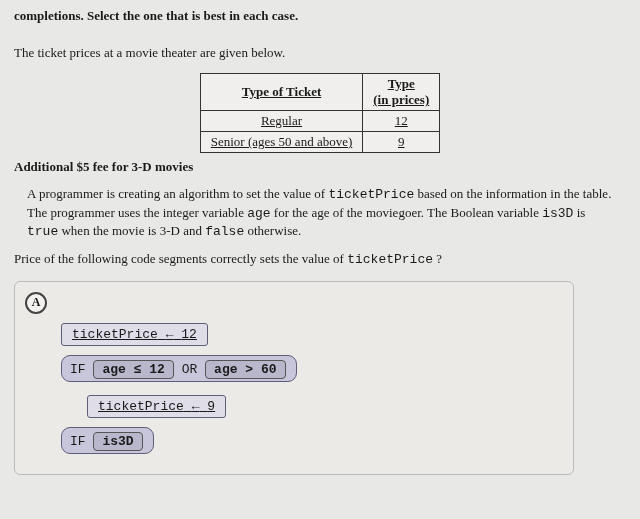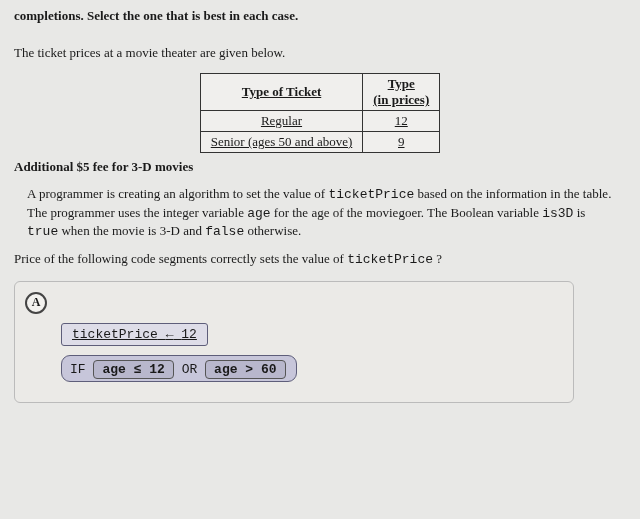--- a/index.html
+++ b/index.html
@@ -133,19 +133,30 @@
       <span>12</span>
     </div>
 
     <div>
       <div class="ifblk">
         <span>IF</span>
         <span class="pill">age ≤ 12</span>
         <span>OR</span>
         <span class="pill">age &gt; 60</span>
       </div>
+      <div class="nested">
+        <div class="block">
+          <span>ticketPrice</span>
+          <span class="arrow">←</span>
+          <span>9</span>
+        </div>
+      </div>
     </div>
 
     <div>
+      <div class="ifblk">
+        <span>IF</span>
+        <span class="pill">is3D</span>
+      </div>
     </div>
 
   </div>
 </div>
 
 </body></html>

